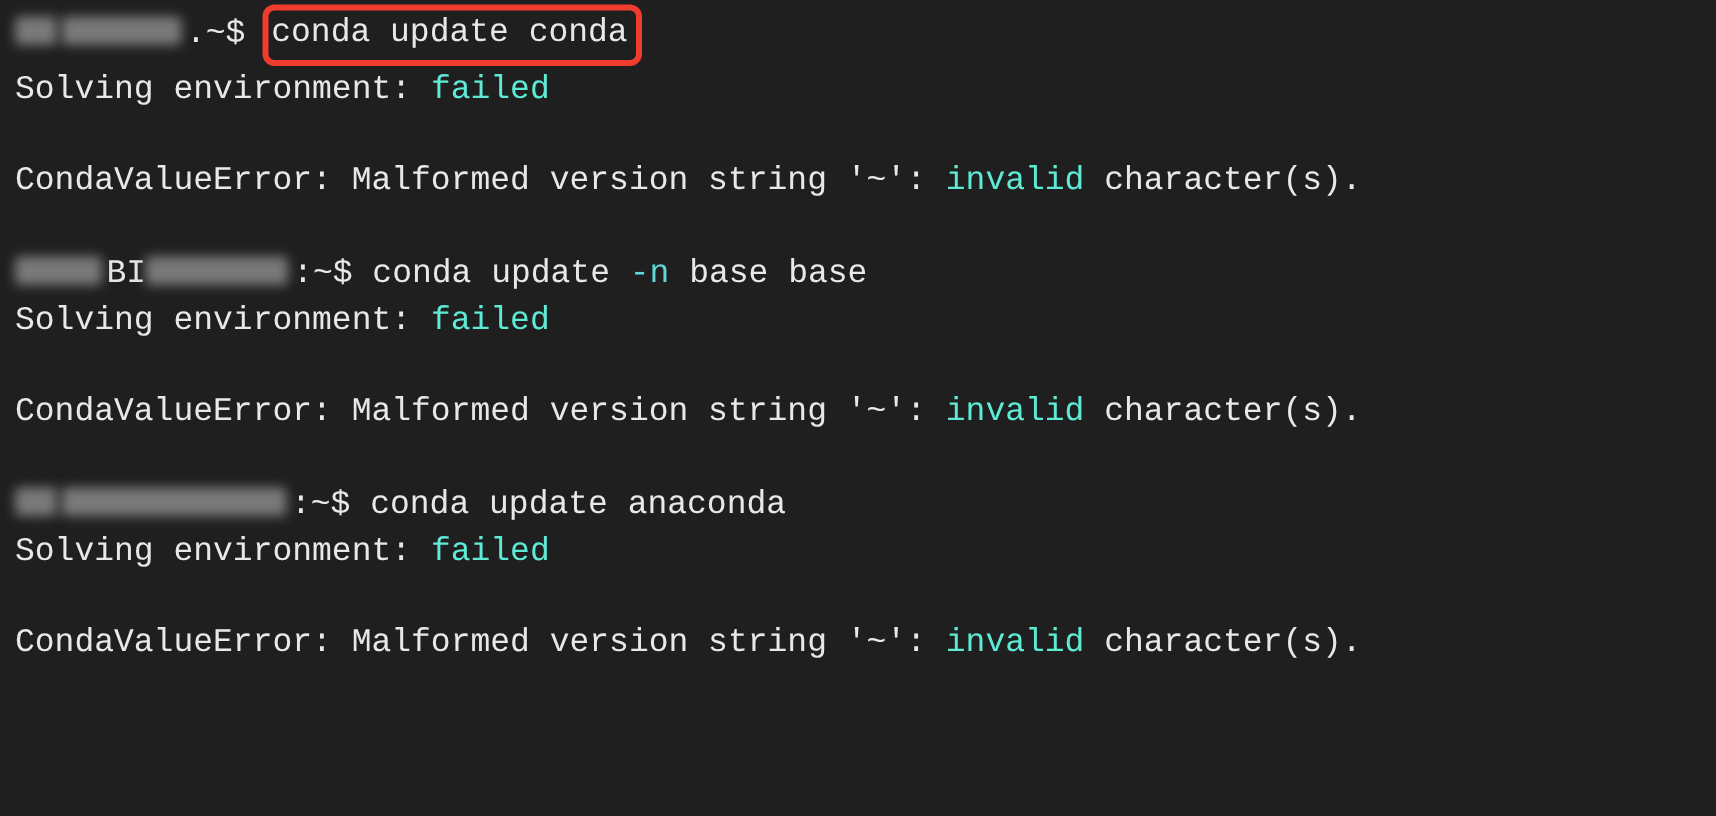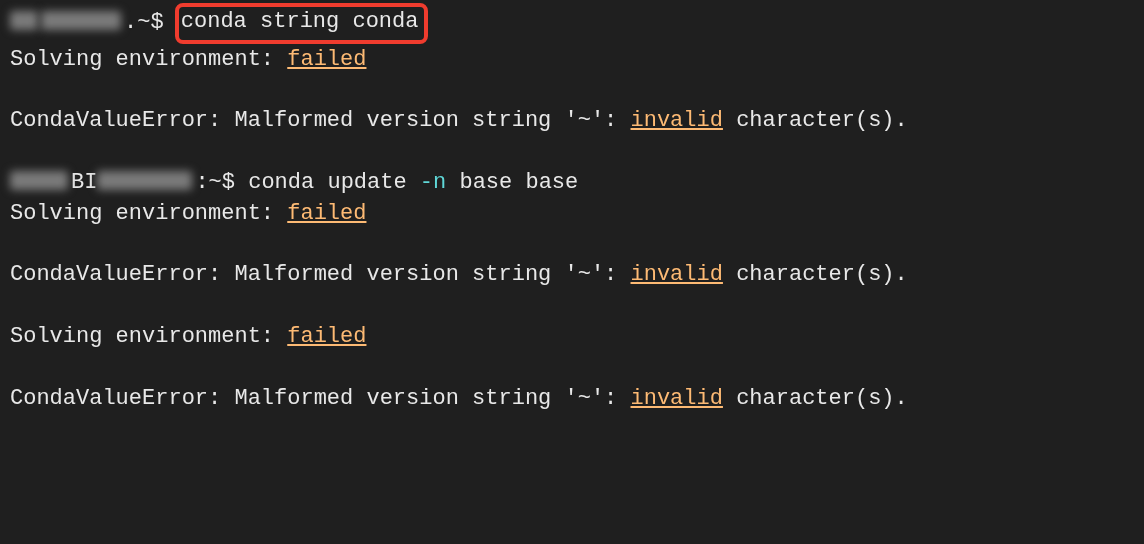--- a/index.html
+++ b/index.html
@@ -31,43 +31,44 @@
       position: relative;
       top: -2px;
     }
     .blur.w1 { width: 28px; }
     .blur.w2 { width: 58px; }
     .blur.w3 { width: 150px; }
     .blur.w4 { width: 185px; }
     .blur.w6 { width: 80px; }
     .blur.w7 { width: 95px; }
     .cmd { color: #e8e8e8; }
-    .red { color: #fdba74; text-decoration: underline; }
+    .red { color: #5eead4; }
     .cyan { color: #5fd7d7; }
     .highlight-box {
       display: inline-block;
       border: 4px solid #f03c2e;
       border-radius: 8px;
       padding: 0px 6px 2px 2px;
       margin-left: -2px;
       position: relative;
       top: -1px;
     }
     .empty { height: 1.4em; }
   </style>
 </head>
 <body>
 
 <div class="terminal" id="term">
-    <div class="line"><span class="blur w1"></span><span style="display: inline-block; width: 3px;"></span><span class="blur w6"></span><span style="display: inline-block; width: 3px;"></span><span class="cmd">.~$ </span><span class="highlight-box"><span class="cmd">conda string conda</span></span></div>
+    <div class="line"><span class="blur w1"></span><span style="display: inline-block; width: 3px;"></span><span class="blur w6"></span><span style="display: inline-block; width: 3px;"></span><span class="cmd">.~$ </span><span class="highlight-box"><span class="cmd">conda update conda</span></span></div>
     <div class="line"><span class="cmd">Solving environment: </span><span class="red">failed</span></div>
     <div class="line empty"></div>
     <div class="line"><span class="cmd">CondaValueError: Malformed version string '~': </span><span class="red">invalid</span><span class="cmd"> character(s).</span></div>
     <div class="line empty"></div>
     <div class="line"><span class="blur w2"></span><span style="display: inline-block; width: 3px;"></span><span class="cmd">BI</span><span class="blur w7"></span><span style="display: inline-block; width: 3px;"></span><span class="cmd">:~$ conda update </span><span class="cyan">-n</span><span class="cmd"> base base</span></div>
     <div class="line"><span class="cmd">Solving environment: </span><span class="red">failed</span></div>
     <div class="line empty"></div>
     <div class="line"><span class="cmd">CondaValueError: Malformed version string '~': </span><span class="red">invalid</span><span class="cmd"> character(s).</span></div>
     <div class="line empty"></div>
+    <div class="line"><span class="blur w1"></span><span style="display: inline-block; width: 3px;"></span><span class="blur w3"></span><span style="display: inline-block; width: 3px;"></span><span class="cmd">:~$ conda update anaconda</span></div>
     <div class="line"><span class="cmd">Solving environment: </span><span class="red">failed</span></div>
     <div class="line empty"></div>
     <div class="line"><span class="cmd">CondaValueError: Malformed version string '~': </span><span class="red">invalid</span><span class="cmd"> character(s).</span></div>
   </div>
 
 </body></html>

